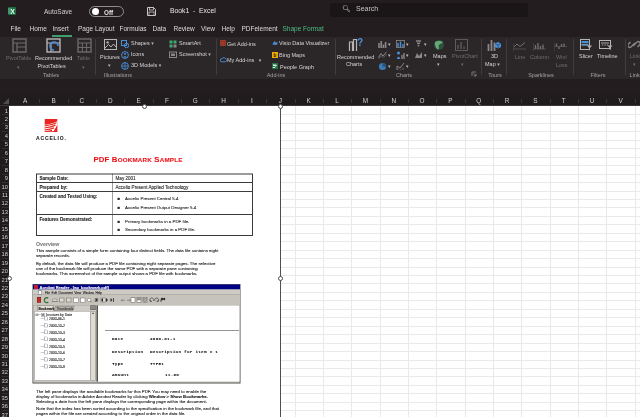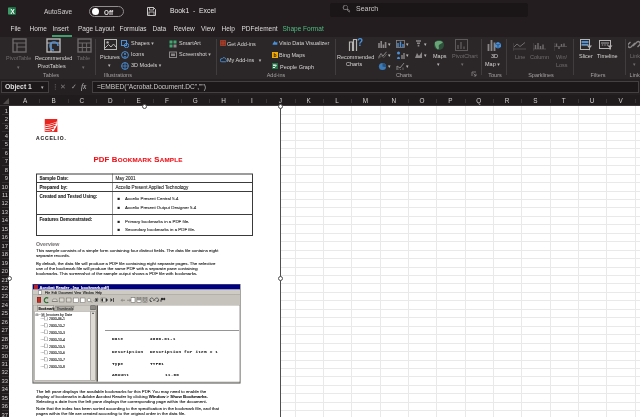--- a/index.html
+++ b/index.html
@@ -286,31 +286,20 @@
     <div class="rlabel" style="top:16px;left:597px;">Timeline</div>
 
     <svg class="bigico" style="top:2px;left:628px" width="12" height="11" viewBox="0 0 12 11">
       <path d="M5 7 L9 3 a2 2 0 0 1 2.8 2.8 L9.5 8" fill="none" stroke="#8a8687" stroke-width="1.4"></path>
       <path d="M7 4 L3 8 a2 2 0 0 1 -2.8 -2.8 L2.5 3" fill="none" stroke="#8a8687" stroke-width="1.4"></path>
     </svg>
     <div class="rlabel g" style="top:16px;left:630px;">Link</div>
     <div class="rlabel g" style="top:24px;left:633px;font-size:5px;">▾</div>
   </div>
 
-  <div id="fbar" class="abs">
-    <div class="abs" style="top:2px;left:1px;width:48px;height:12px;background:#1c1819;border:1px solid #444041;"></div>
-    <div class="abs" style="top:4px;left:5px;font-size:6.8px;color:#e0dede;font-weight:bold;">Object 1</div>
-    <div class="abs" style="top:5px;left:41px;font-size:5px;color:#b9b6b6;">▾</div>
-    <div class="abs" style="top:4px;left:52px;font-size:6.5px;color:#8a8687;">⋮</div>
-    <div class="abs" style="top:4px;left:60px;font-size:7px;color:#7f7b7c;">✕</div>
-    <div class="abs" style="top:4px;left:71px;font-size:7px;color:#9b9798;">✓</div>
-    <div class="abs" style="top:3px;left:81px;font-size:7.5px;color:#c6c3c3;font-style:italic;font-family:'Liberation Serif',serif;">fx</div>
-    <div class="abs" style="top:2px;left:92px;width:547px;height:12px;background:#1c1819;border:1px solid #444041;"></div>
-    <div class="abs" style="top:4px;left:97px;font-size:6.6px;color:#cbc8c8;">=EMBED("Acrobat.Document.DC","")</div>
-  </div>
 
   <div id="colhead" class="abs">
       <svg class="abs" style="top:3px;left:3px" width="6" height="6" viewBox="0 0 8 8">
         <path d="M8 0 V8 H0 z" fill="#504c4b"></path>
       </svg>
       <div class="ch" style="left: 25.17px;">A</div>
       <div class="chtick" style="left: 39.35px;"></div>
       <div class="ch" style="left: 53.52px;">B</div>
       <div class="chtick" style="left: 67.7px;"></div>
       <div class="ch" style="left: 81.87px;">C</div>

